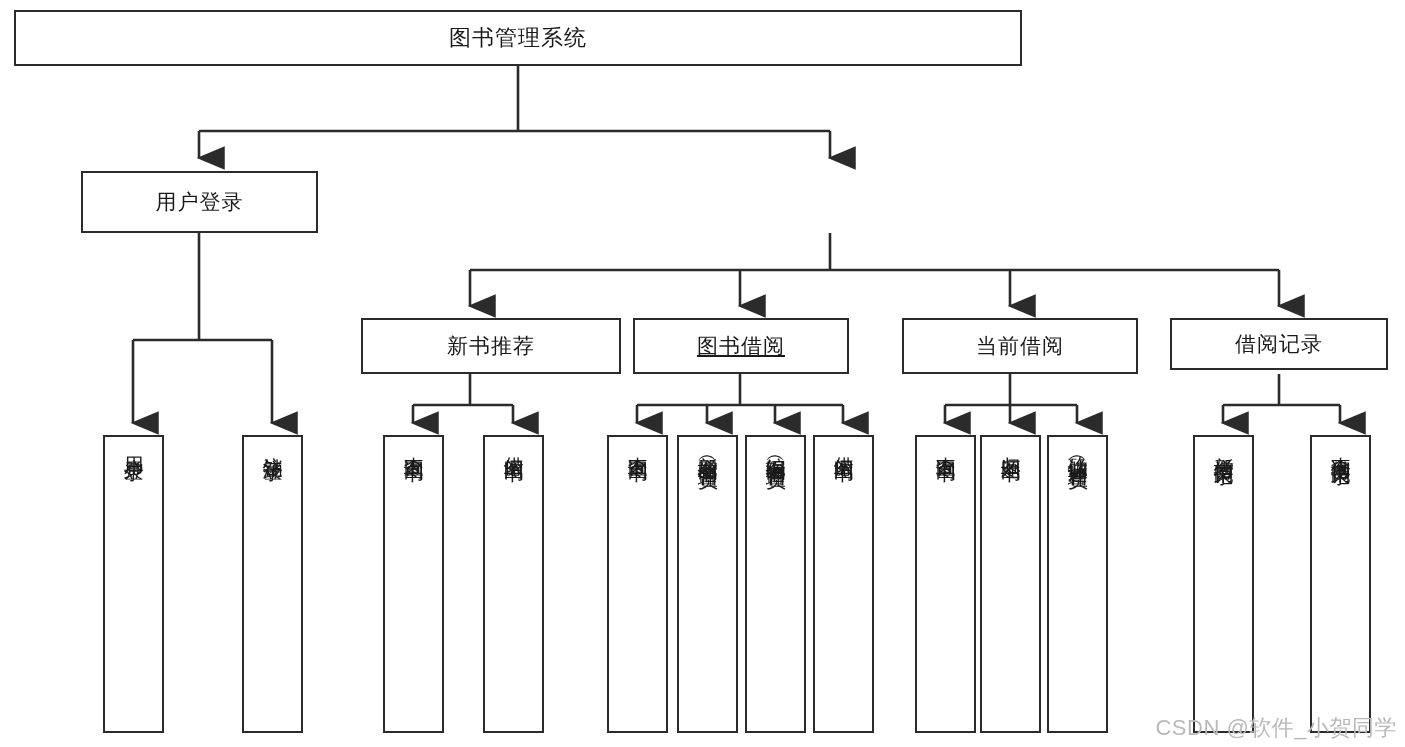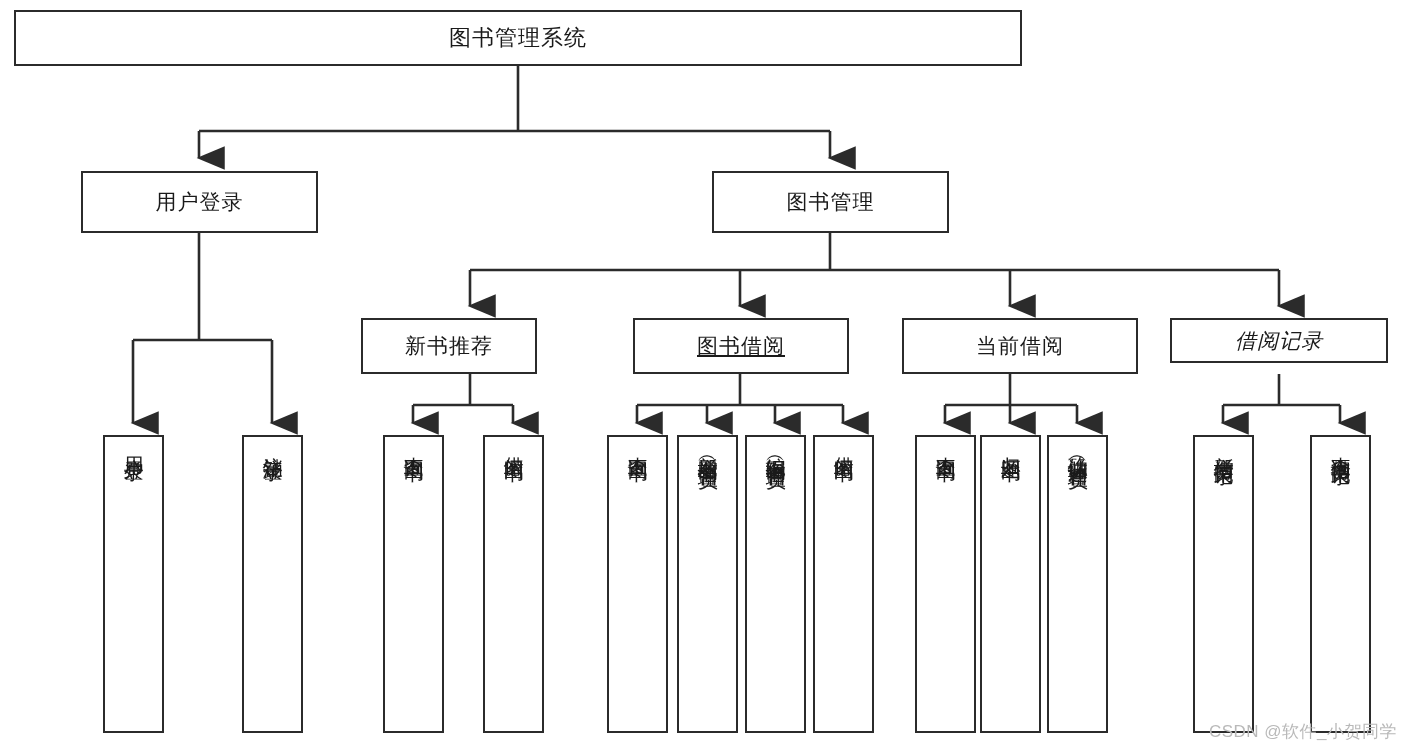--- a/index.html
+++ b/index.html
@@ -55,21 +55,21 @@
     left: 0;
     top: 0;
     width: 1405px;
     height: 747px;
     pointer-events: none;
   }
   .watermark {
     position: absolute;
     right: 8px;
     bottom: 4px;
-    font-size: 17px;
+    font-size: 22px;
     color: #b9b9b9;
     letter-spacing: 0.5px;
     white-space: nowrap;
   }
 </style>
 </head>
 <body>
 
 <div id="canvas">
 
@@ -123,34 +123,31 @@
     </g>
   </svg>
 
   <div class="node horiz root" style="left:14px; top:10px; width:1008px; height:56px;">
     <span>图书管理系统</span>
   </div>
 
   <div class="node horiz" style="left:81px; top:171px; width:237px; height:62px;">
     <span>用户登录</span>
   </div>
-  <div class="node horiz" style="left:712px; top:171px; width:237px; height:62px;">
-    <span>图书管理</span>
-  </div>
 
-  <div class="node horiz" style="left:361px; top:318px; width:176px; height:56px;">
+  <div class="node horiz" style="left:361px; top:318px; width:260px; height:56px;">
     <span>新书推荐</span>
   </div>
   <div class="node horiz" style="left:633px; top:318px; width:216px; height:56px;text-decoration:underline;">
     <span>图书借阅</span>
   </div>
   <div class="node horiz" style="left:902px; top:318px; width:236px; height:56px;">
     <span>当前借阅</span>
   </div>
-  <div class="node horiz" style="left:1170px; top:318px; width:218px; height:45px;font-style:italic;">
+  <div class="node horiz" style="left:1170px; top:318px; width:218px; height:52px;">
     <span>借阅记录</span>
   </div>
 
   <div class="node vert" style="left:103px; top:435px; width:61px; height:298px;">
     <span>用户登录</span>
   </div>
   <div class="node vert" style="left:242px; top:435px; width:61px; height:298px;">
     <span>注销登录</span>
   </div>
 

